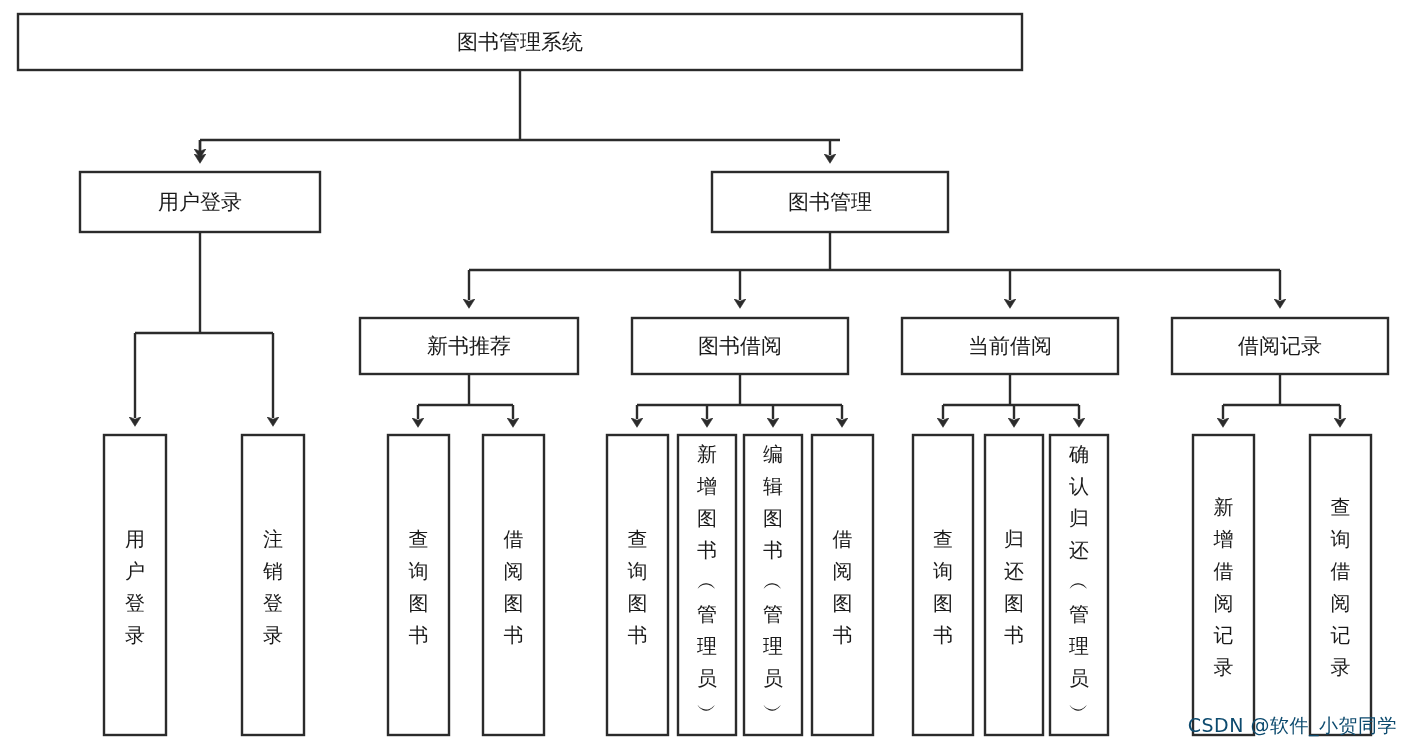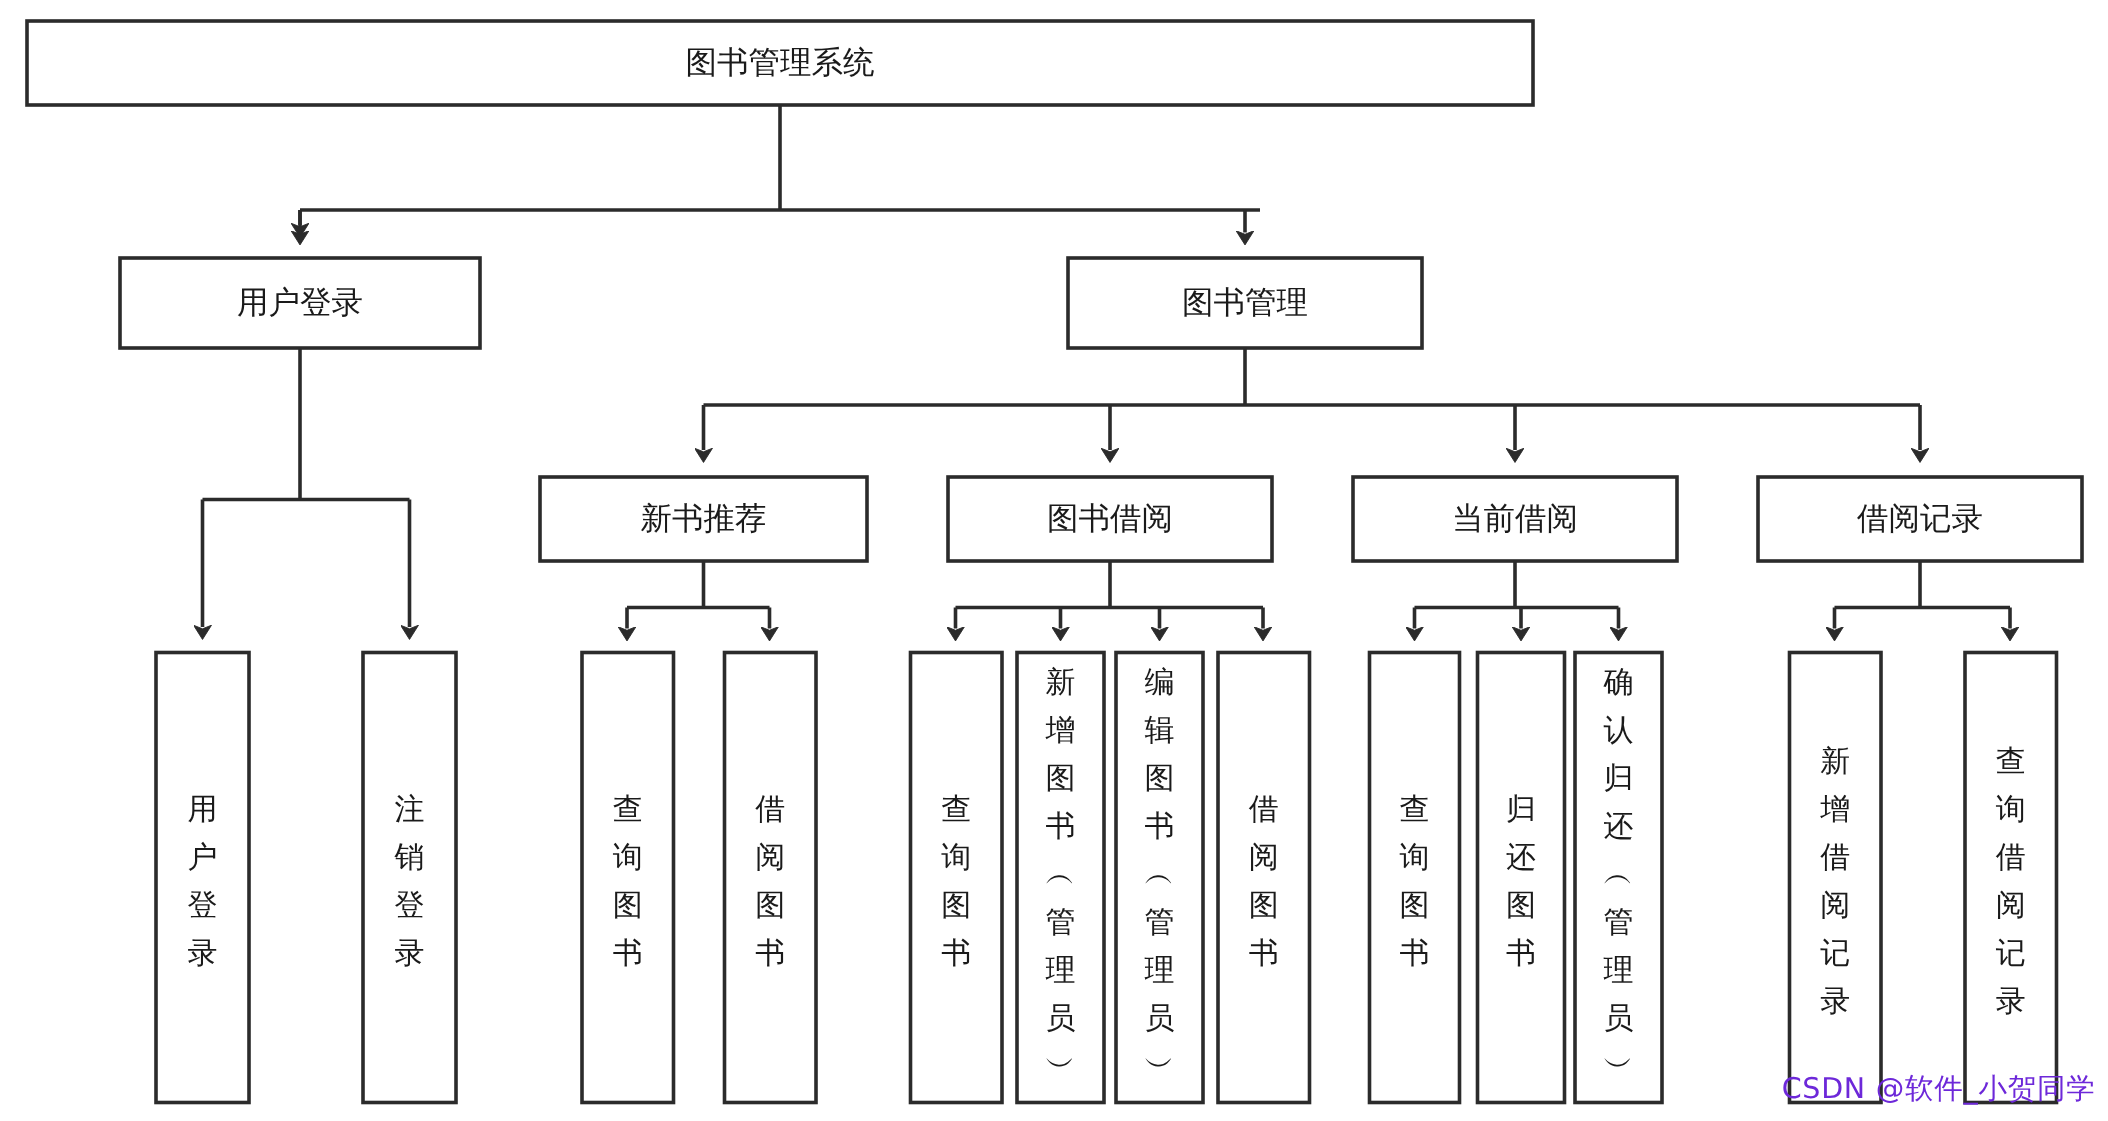--- a/index.html
+++ b/index.html
@@ -49,21 +49,21 @@
     font-family: "DejaVu Sans", "Liberation Sans", sans-serif;
     font-size: 20px;
     text-anchor: middle;
   }
   .watermark-text {
     position: absolute;
     right: 8px;
     bottom: 8px;
     font-family: "DejaVu Sans", "Liberation Sans", sans-serif;
     font-size: 19px;
-    color: #6d28d9;
+    color: #0c4a6e;
     white-space: nowrap;
     letter-spacing: 0.5px;
   }
 </style>
 </head>
 <body>
 
 <div id="diagram-root">
 
   <svg class="diagram" viewBox="0 0 1405 747">

